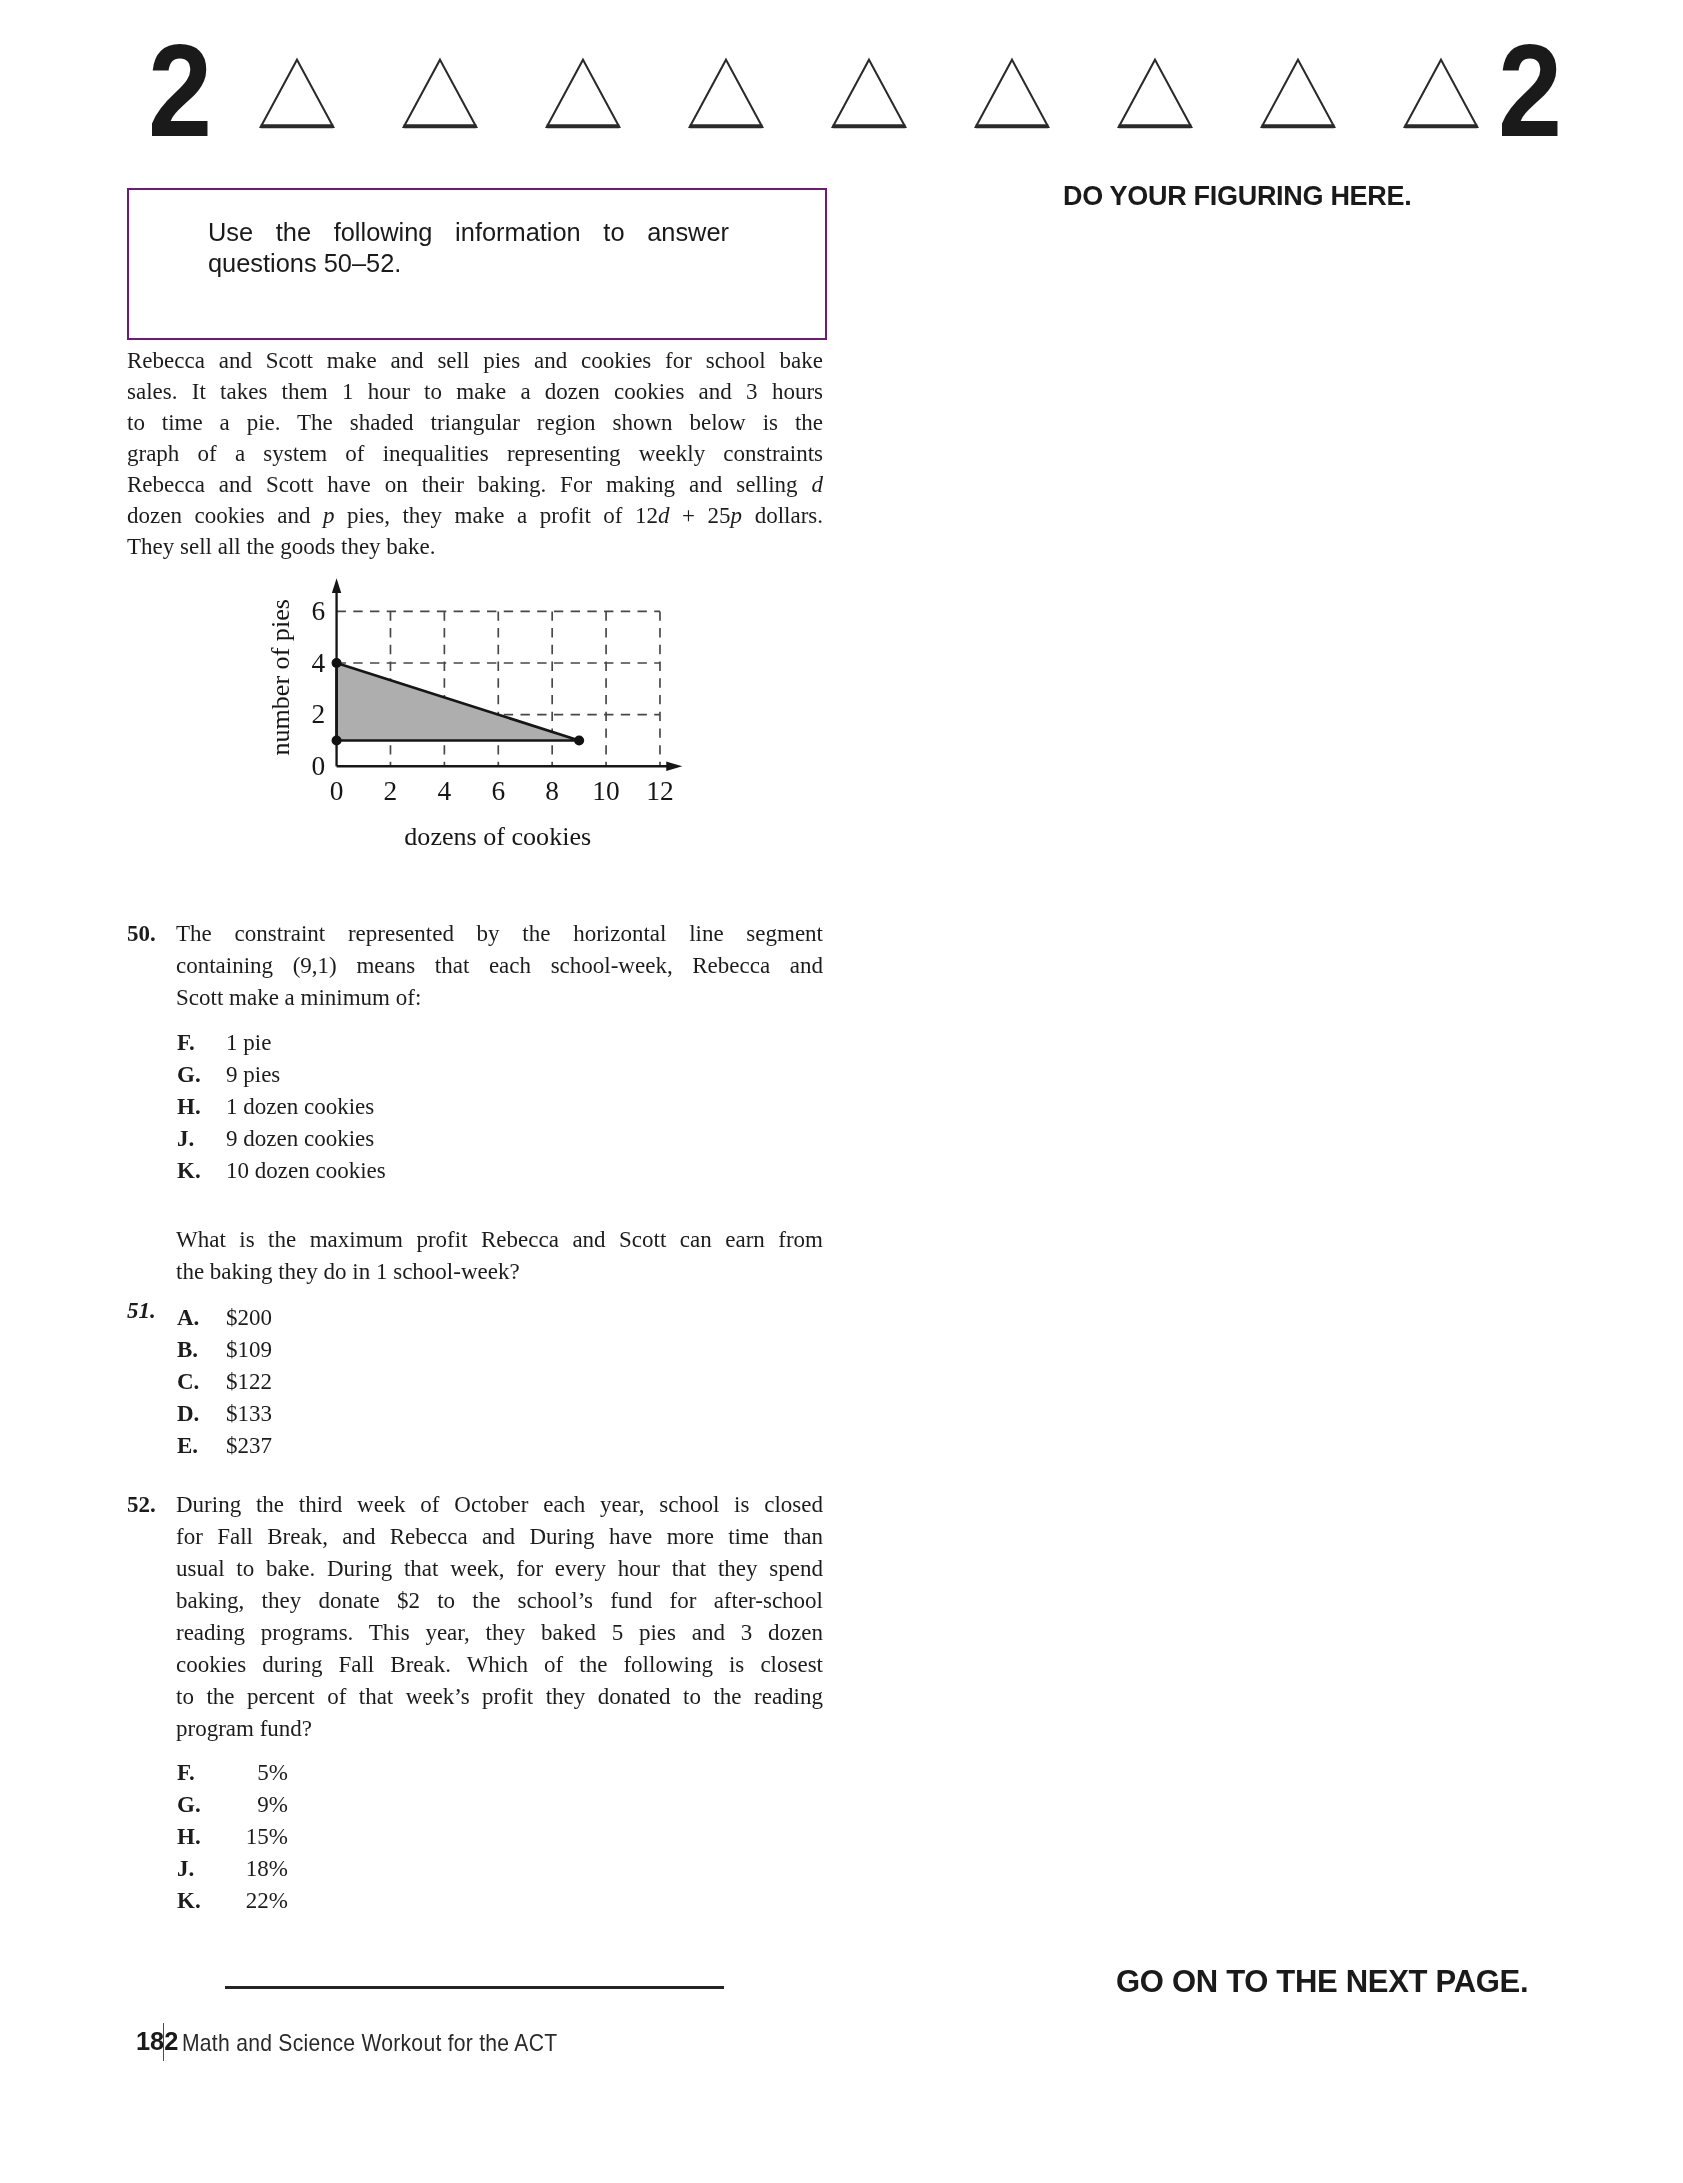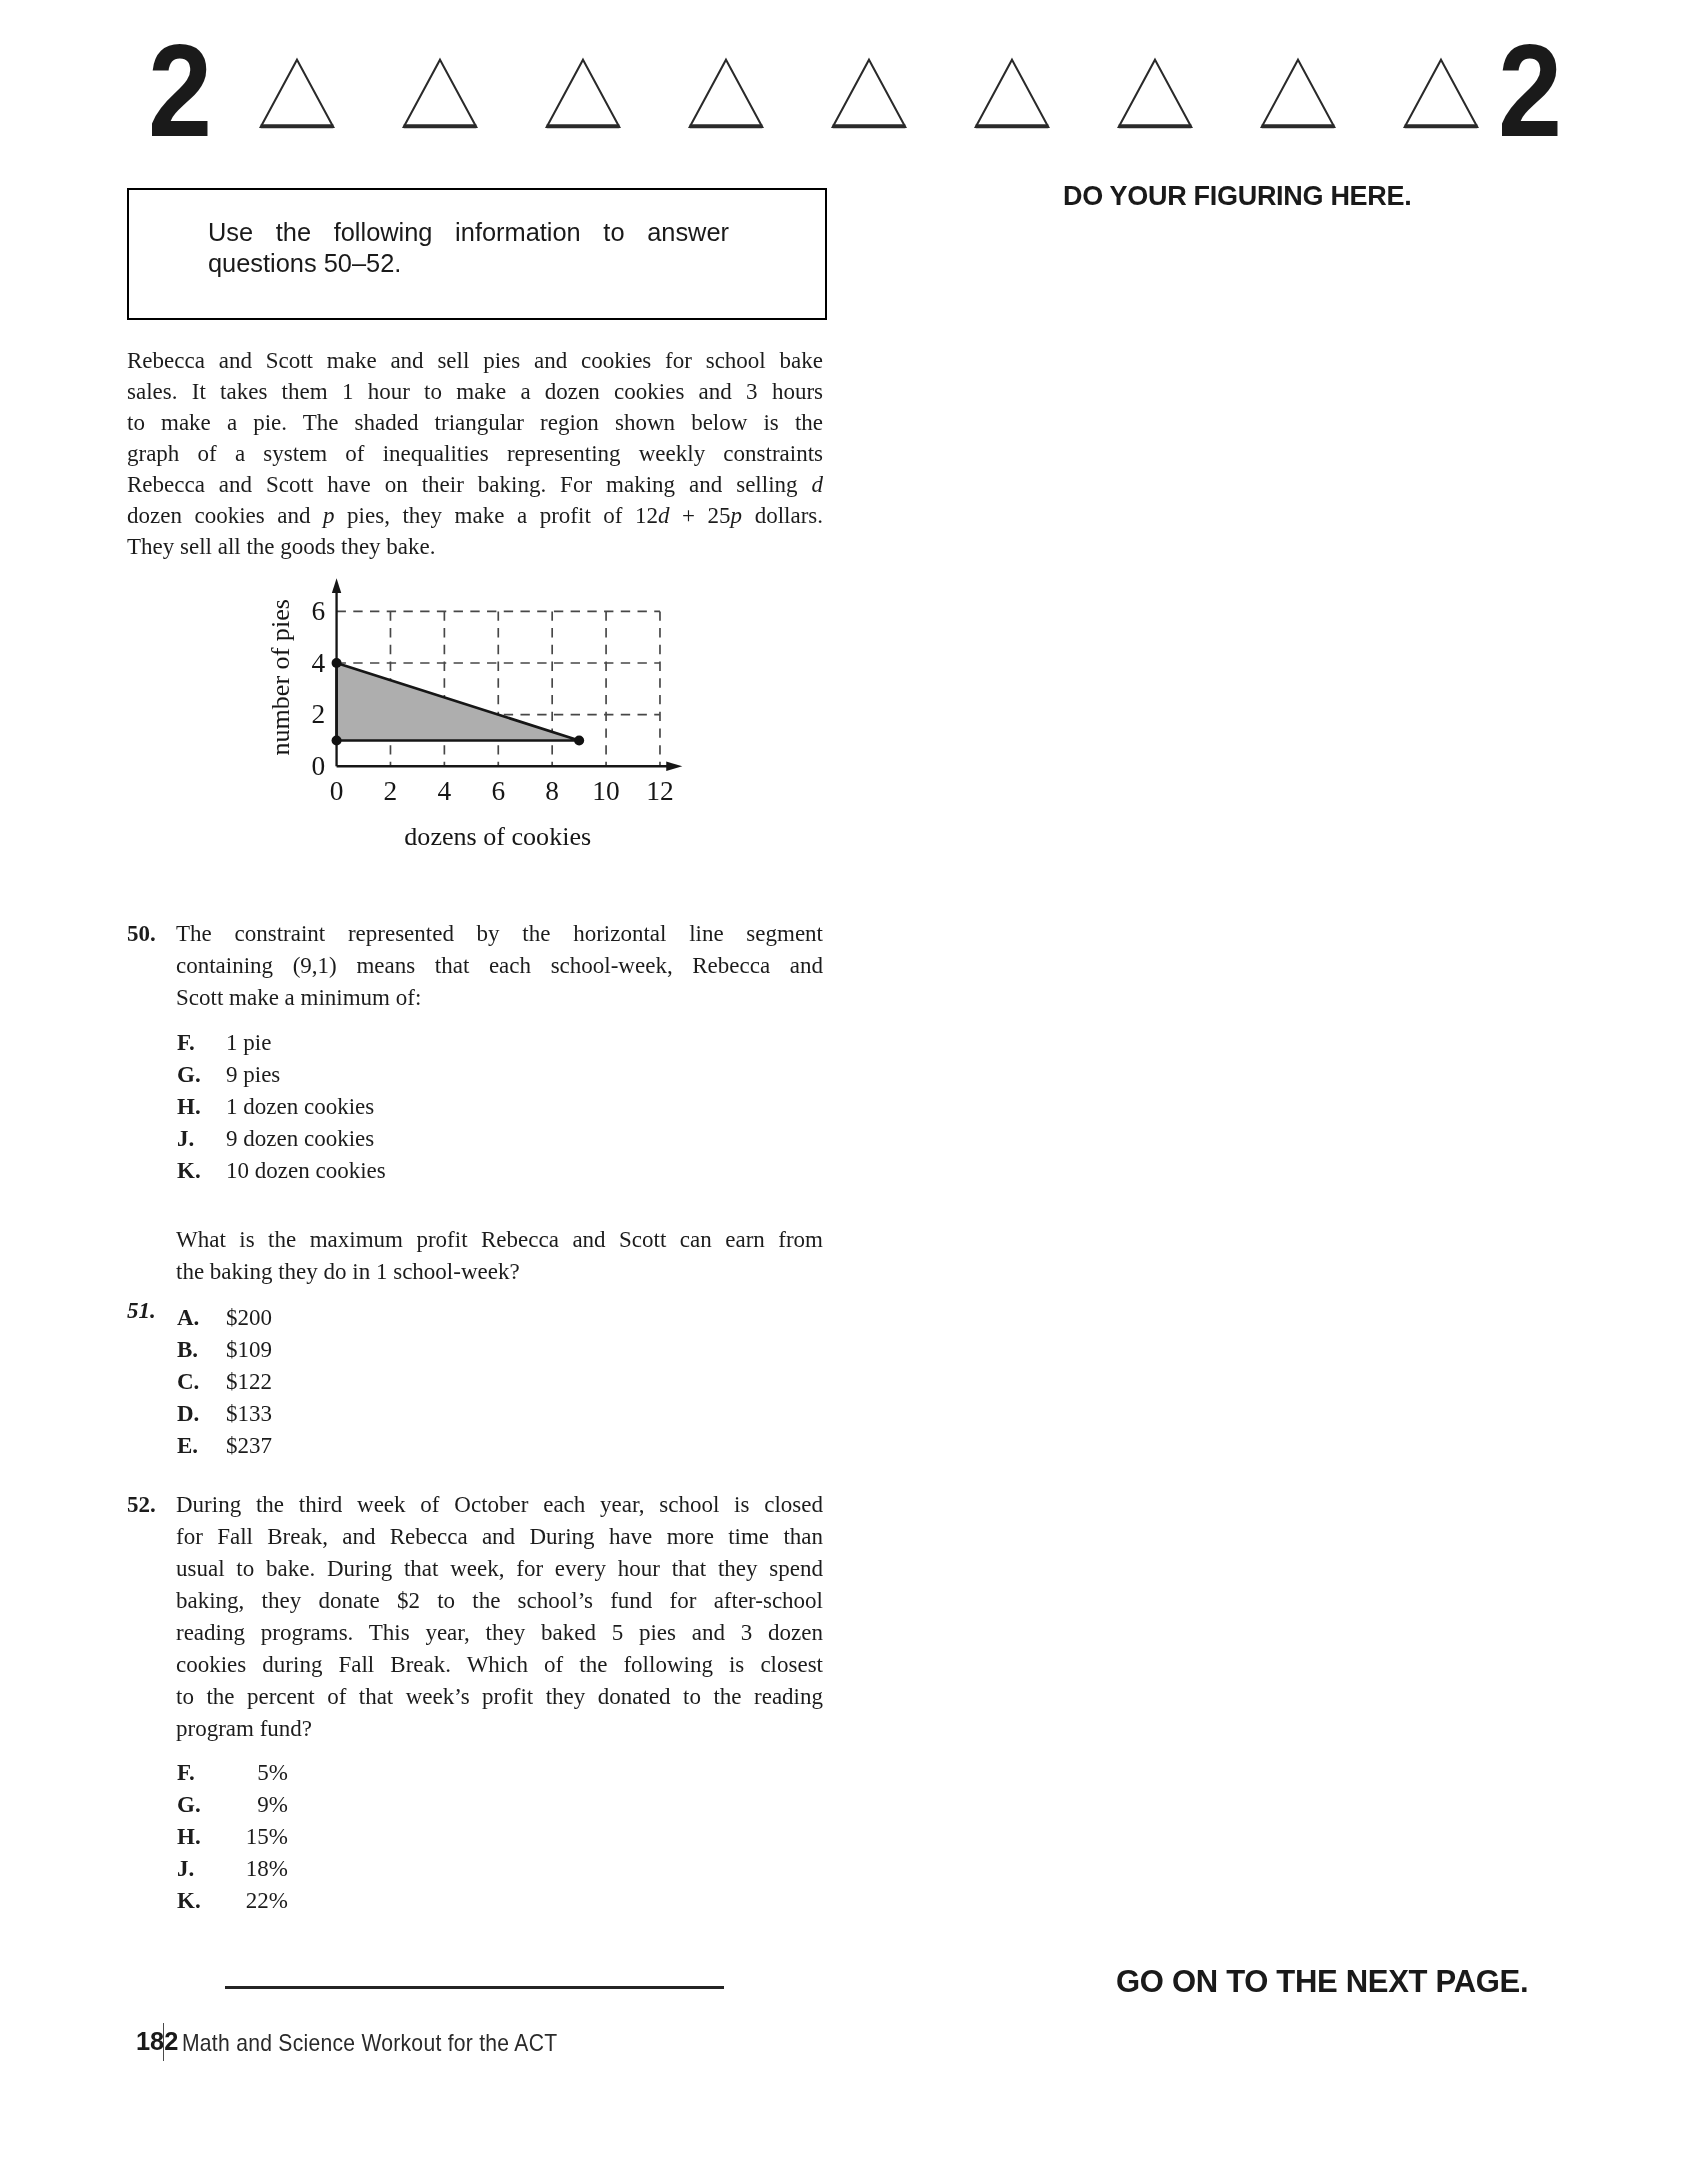--- a/index.html
+++ b/index.html
@@ -19,22 +19,22 @@
   }
   .tri polygon { fill:#ffffff; stroke:#2a2a2a; stroke-width:3; }
   .tri line { stroke:#2a2a2a; stroke-width:6; }
   
   #figuring-note {
     position:absolute; left:1063px; top:183px;
     font:700 27px/1 "Liberation Sans", sans-serif; letter-spacing:-0.3px; color:#1a1a1a;
   }
   
   #instruction-box {
-    position:absolute; left:127px; top:188px; width:700px; height:132px;
-    border:2px solid #000000; box-sizing:border-box;
+    position:absolute; left:127px; top:188px; width:700px; height:152px;
+    border:2px solid #701a75; box-sizing:border-box;
   }
   #instruction-text {
     position:absolute; left:79px; top:27.4px; width:521px;
     font:25.4px/31px "Liberation Sans", sans-serif; color:#1a1a1a;
   }
   
   .jlines .ln { text-align:justify; text-align-last:justify; }
   .jlines .ln.last { text-align-last:left; }
   
   #intro {
@@ -126,21 +126,21 @@
   <div id="instruction-box">
     <div id="instruction-text" class="jlines">
         <div class="ln">Use the following information to answer</div>
         <div class="ln last">questions 50–52.</div>
       </div>
   </div>
 
   <div id="intro" class="jlines">
       <div class="ln">Rebecca and Scott make and sell pies and cookies for school bake</div>
       <div class="ln">sales. It takes them 1 hour to make a dozen cookies and 3 hours</div>
-      <div class="ln">to make a pie. The shaded triangular region shown below is the</div>
+      <div class="ln">to time a pie. The shaded triangular region shown below is the</div>
       <div class="ln">graph of a system of inequalities representing weekly constraints</div>
       <div class="ln">Rebecca and Scott have on their baking. For making and selling <i>d</i></div>
       <div class="ln">dozen cookies and <i>p</i> pies, they make a profit of 12<i>d</i> + 25<i>p</i> dollars.</div>
       <div class="ln last">They sell all the goods they bake.</div>
     </div>
 
   <svg id="graph" width="442" height="321" viewBox="0 0 660 480">
     <g class="grid">
       <line x1="203.6" y1="63.4" x2="203.6" y2="295"></line>
       <line x1="284.2" y1="63.4" x2="284.2" y2="295"></line>

